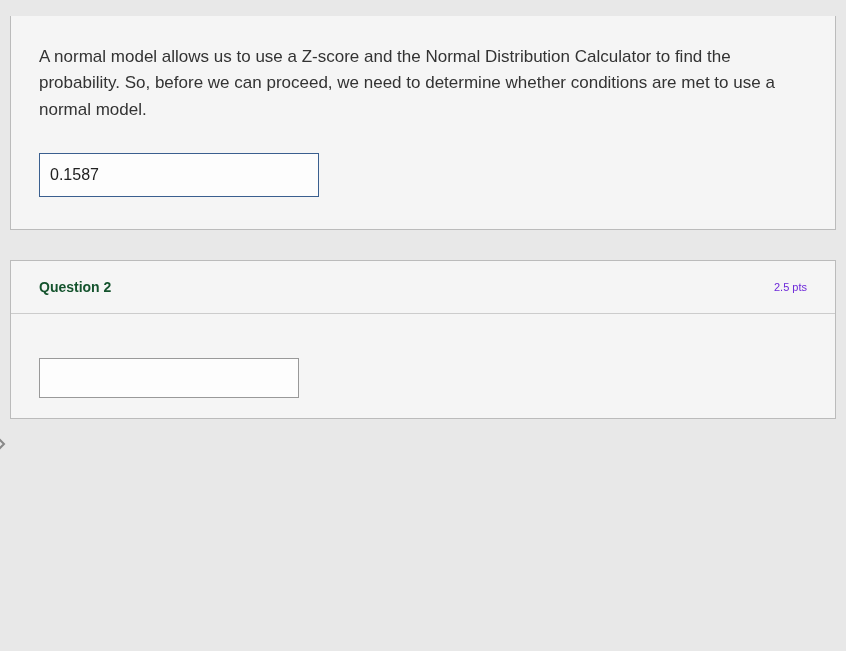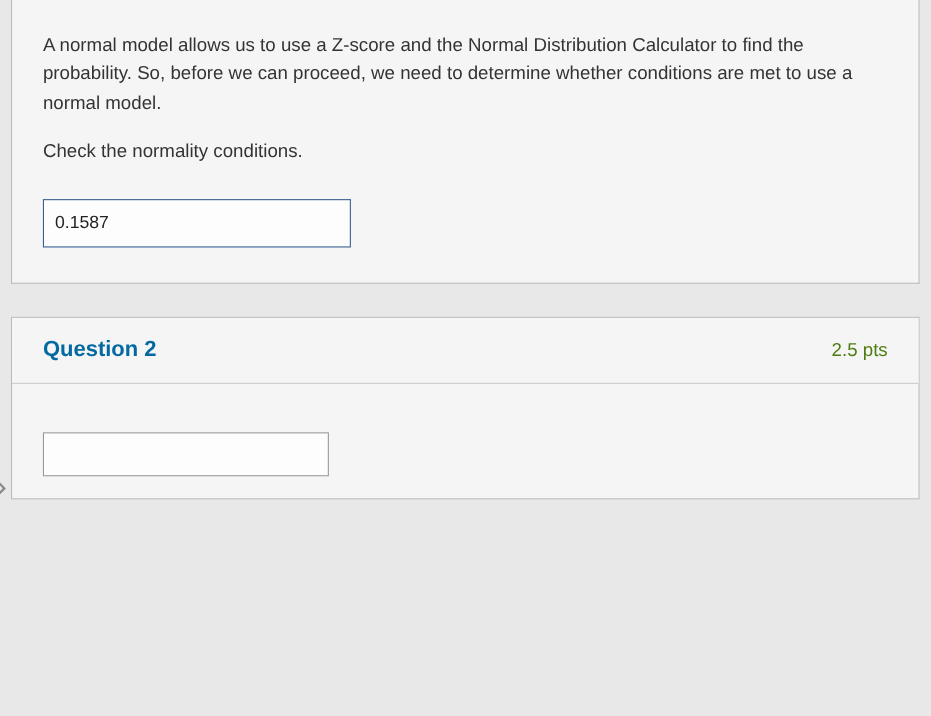--- a/index.html
+++ b/index.html
@@ -15,21 +15,21 @@
       padding: 0;
       color: #2d2d2d;
       position: relative;
     }
     .question-card {
       background: #f5f5f5;
       border: 1px solid #bbb;
       margin: 0 10px 30px 10px;
     }
     .question-card.first {
-      margin-top: 0;
+      margin-top: 16px;
       border-top: none;
     }
     .question-body {
       padding: 28px 28px 32px 28px;
       font-size: 17px;
       line-height: 1.55;
       color: #333;
     }
     .question-body p {
       margin-bottom: 18px;
@@ -48,26 +48,26 @@
     .question-header {
       display: flex;
       justify-content: space-between;
       align-items: center;
       padding: 18px 28px;
       border-bottom: 1px solid #ccc;
       background: #f5f5f5;
     }
     .question-title {
       font-weight: 700;
-      font-size: 20px;
-      color: #0369a1;
+      font-size: 14px;
+      color: #14532d;
     }
     .question-points {
-      font-size: 17px;
-      color: #4d7c0f;
+      font-size: 11px;
+      color: #6d28d9;
     }
     .question-body-2 {
       padding: 26px 28px 20px 28px;
       font-size: 17px;
       line-height: 1.55;
       color: #333;
     }
     .answer-input-empty {
       width: 260px;
       height: 40px;
@@ -93,21 +93,20 @@
 
 <div class="nav-icon">
   <svg width="14" height="22" viewBox="0 0 14 22">
     <path d="M 2 3 L 10 11 L 2 19" stroke="#888" stroke-width="2" fill="none"></path>
   </svg>
 </div>
 
 <div class="question-card first">
   <div class="question-body">
     <p>A normal model allows us to use a Z-score and the Normal Distribution Calculator to find the probability. So, before we can proceed, we need to determine whether conditions are met to use a normal model.</p>
-    <p>Check the normality conditions.</p>
     <input type="text" class="answer-input" value="0.1587" style="">
   </div>
 </div>
 
 <div class="question-card">
   <div class="question-header">
     <div class="question-title">Question 2</div>
     <div class="question-points">2.5 pts</div>
   </div>
   <div class="question-body-2">

